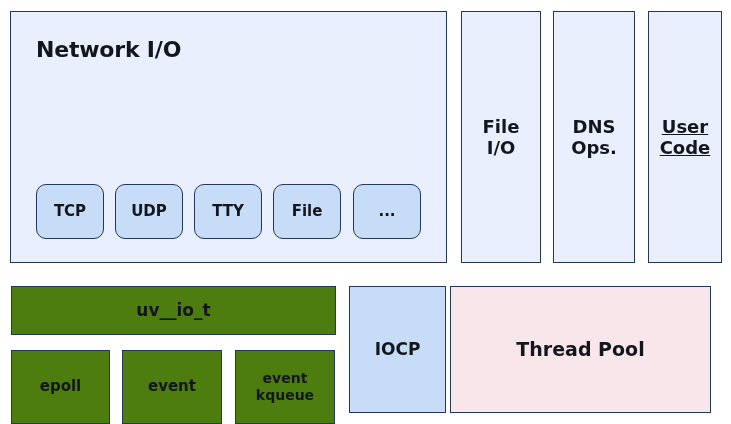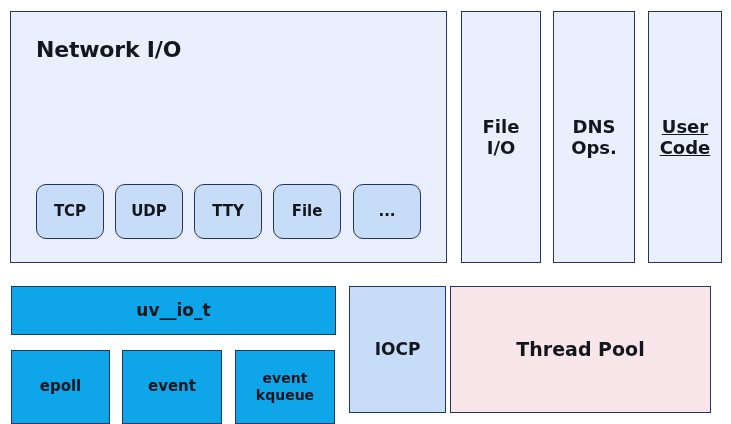--- a/index.html
+++ b/index.html
@@ -32,21 +32,21 @@
     align-items: center;
     justify-content: center;
     text-align: center;
     line-height: 1.18;
     white-space: pre-line;
   }
 
   
   .fill-blue-pale   { background: #e9effc; }
   .fill-blue-mid    { background: #c7dcf7; }
-  .fill-cream       { background: #0ea5e9; }
+  .fill-cream       { background: #4d7c0f; }
   .fill-pink        { background: #f9e6ea; }
 
   
   .network-io {
     left: 10px;  top: 11px;
     width: 437px; height: 252px;
     align-items: flex-start;
     justify-content: flex-start;
   }
   .network-io-title {

